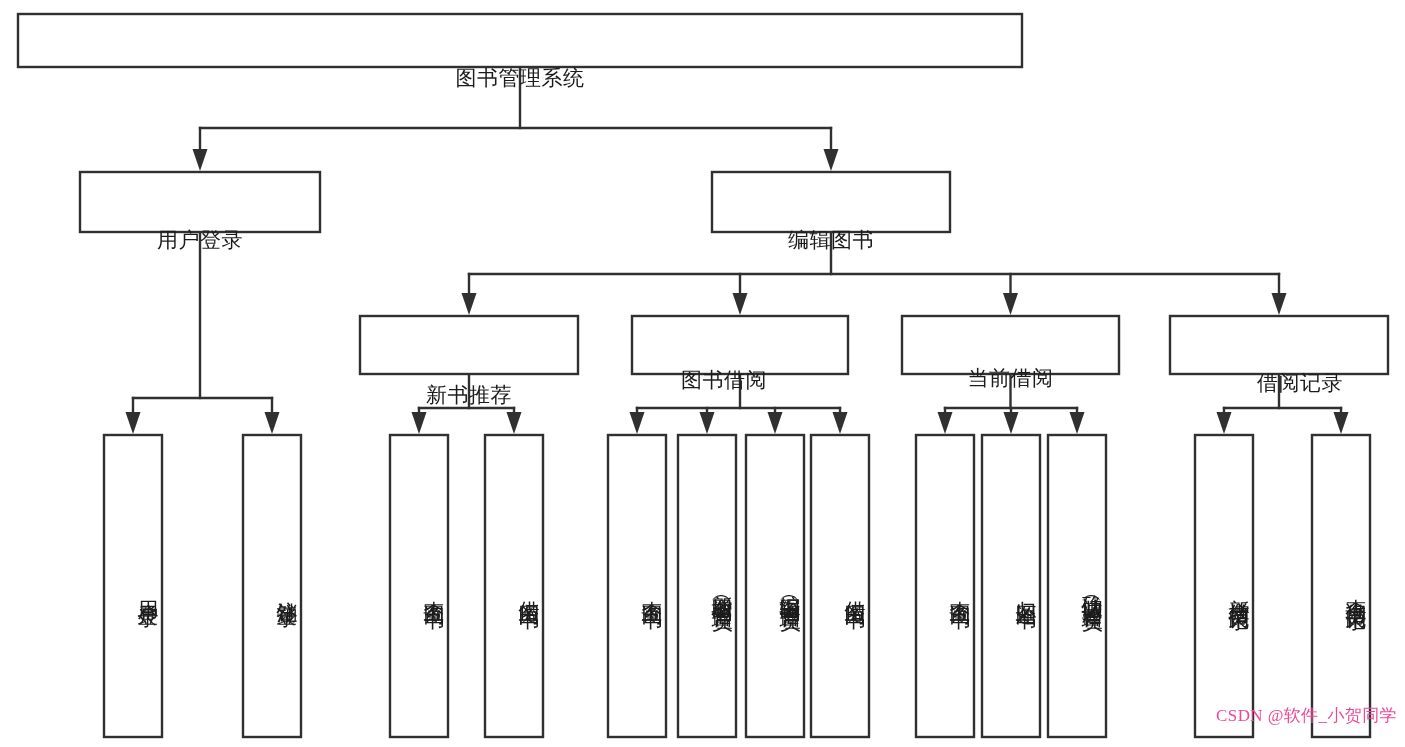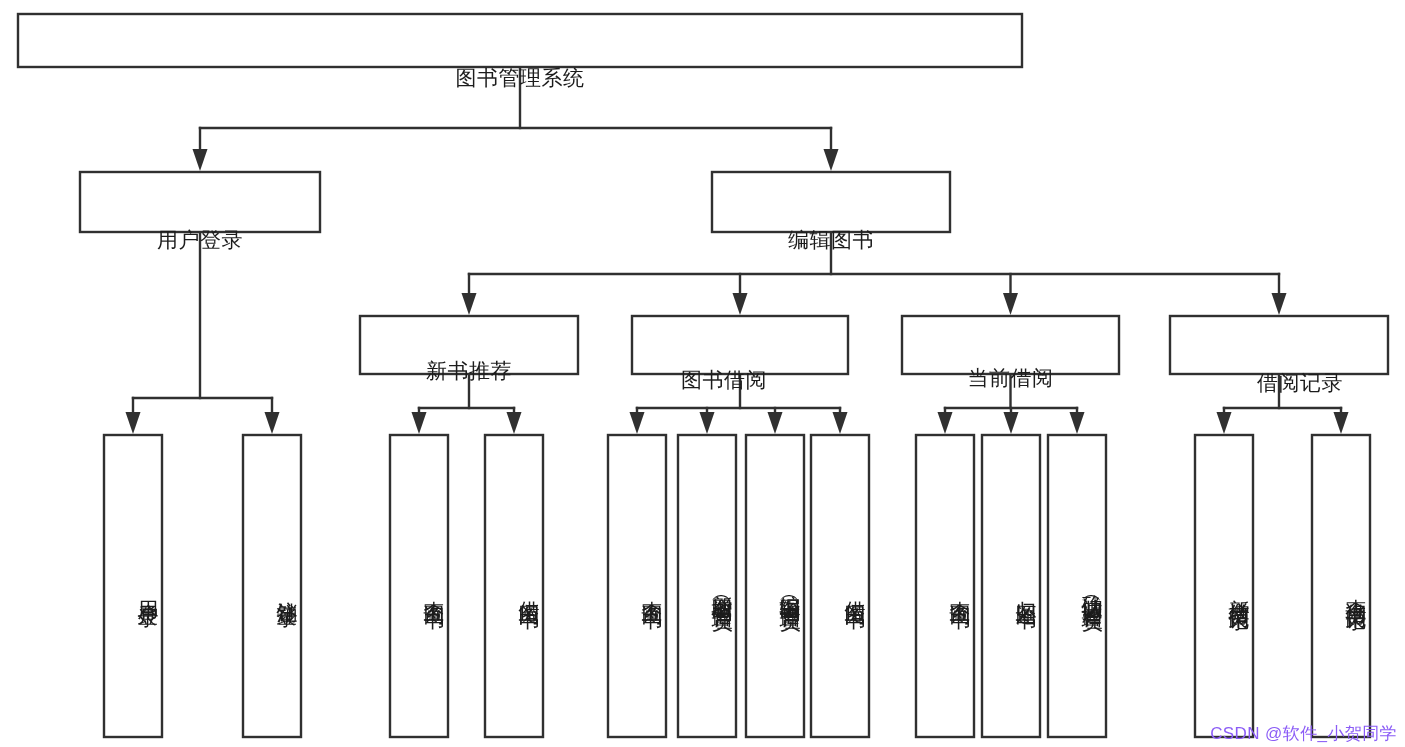--- a/index.html
+++ b/index.html
@@ -61,26 +61,26 @@
     font-size: 21px;
     letter-spacing: 2.5px;
     align-items: flex-start;
     justify-content: center;
     padding-top: 6px;
     box-sizing: border-box;
   }
   .watermark {
     position: absolute;
     right: 8px;
-    bottom: 2px;
+    bottom: 20px;
     font-size: 17px;
-    color: #8b5cf6;
+    color: #ec4899;
     letter-spacing: 0.4px;
     white-space: nowrap;
-    font-family: Liberation Sans, sans-serif;
+    font-family: Liberation Serif, serif;
   }
 </style>
 </head>
 <body>
 
 <div id="diagram-root">
 
   <svg id="tree-svg" viewBox="0 0 1405 747">
     <g id="connector-layer">
         <line x1="520" y1="67" x2="520" y2="128" class="conn"></line>
@@ -157,21 +157,21 @@
         <rect x="1048" y="435" width="58" height="302" class="node-box"></rect>
         <rect x="1195" y="435" width="58" height="302" class="node-box"></rect>
         <rect x="1312" y="435" width="58" height="302" class="node-box"></rect>
       </g>
   </svg>
 
   <div id="label-layer">
       <div class="node-label horizontal" style="left: 18px; top: 14px; width: 1004px; height: 53px;">图书管理系统</div>
       <div class="node-label horizontal" style="left: 80px; top: 172px; width: 240px; height: 60px;">用户登录</div>
       <div class="node-label horizontal" style="left: 712px; top: 172px; width: 238px; height: 60px;">编辑图书</div>
-      <div class="node-label horizontal" style="left: 360px; top: 304px; width: 218px; height: 58px;">新书推荐</div>
+      <div class="node-label horizontal" style="left: 360px; top: 328px; width: 218px; height: 58px;">新书推荐</div>
       <div class="node-label horizontal" style="left: 616px; top: 316px; width: 216px; height: 52px;">图书借阅</div>
       <div class="node-label horizontal" style="left: 902px; top: 316px; width: 217px; height: 48px;">当前借阅</div>
       <div class="node-label horizontal" style="left: 1170px; top: 316px; width: 260px; height: 58px;">借阅记录</div>
       <div class="node-label vertical" style="left: 104px; top: 435px; width: 58px; height: 302px;">用户登录</div>
       <div class="node-label vertical" style="left: 243px; top: 435px; width: 58px; height: 302px;">注销登录</div>
       <div class="node-label vertical" style="left: 390px; top: 435px; width: 58px; height: 302px;">查询图书</div>
       <div class="node-label vertical" style="left: 485px; top: 435px; width: 58px; height: 302px;">借阅图书</div>
       <div class="node-label vertical" style="left: 608px; top: 435px; width: 58px; height: 302px;">查询图书</div>
       <div class="node-label vertical" style="left: 678px; top: 435px; width: 58px; height: 302px;">新增图书（管理员）</div>
       <div class="node-label vertical" style="left: 746px; top: 435px; width: 58px; height: 302px;">编辑图书（管理员）</div>

